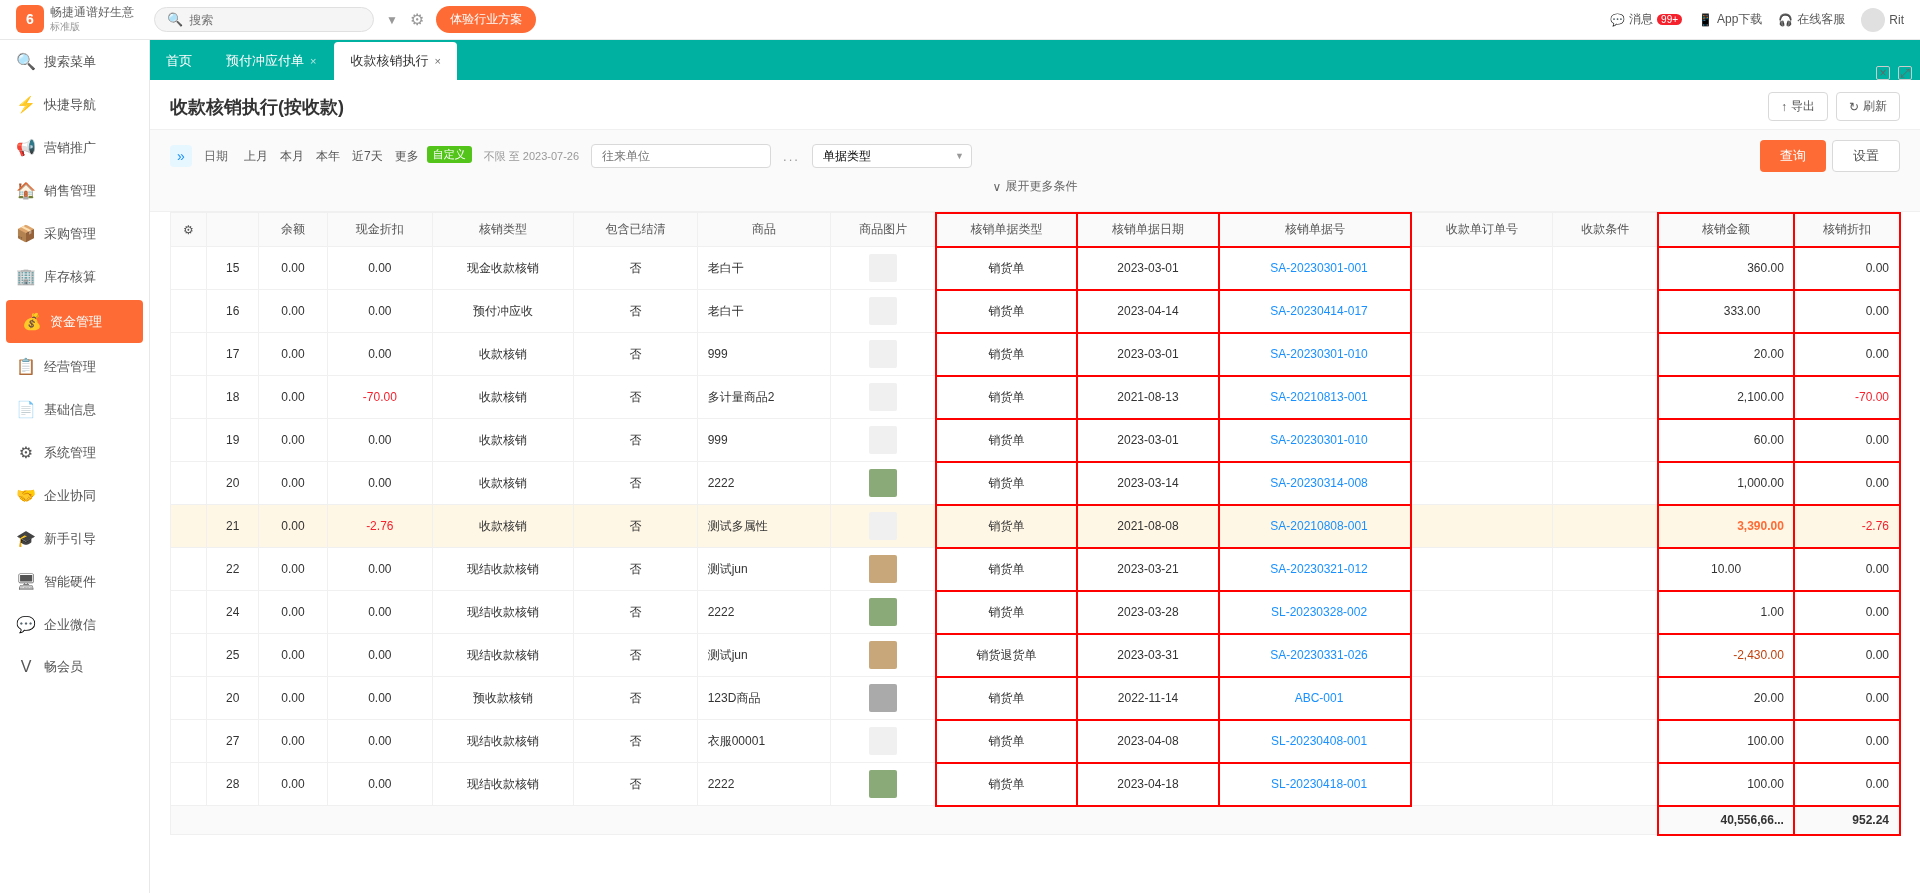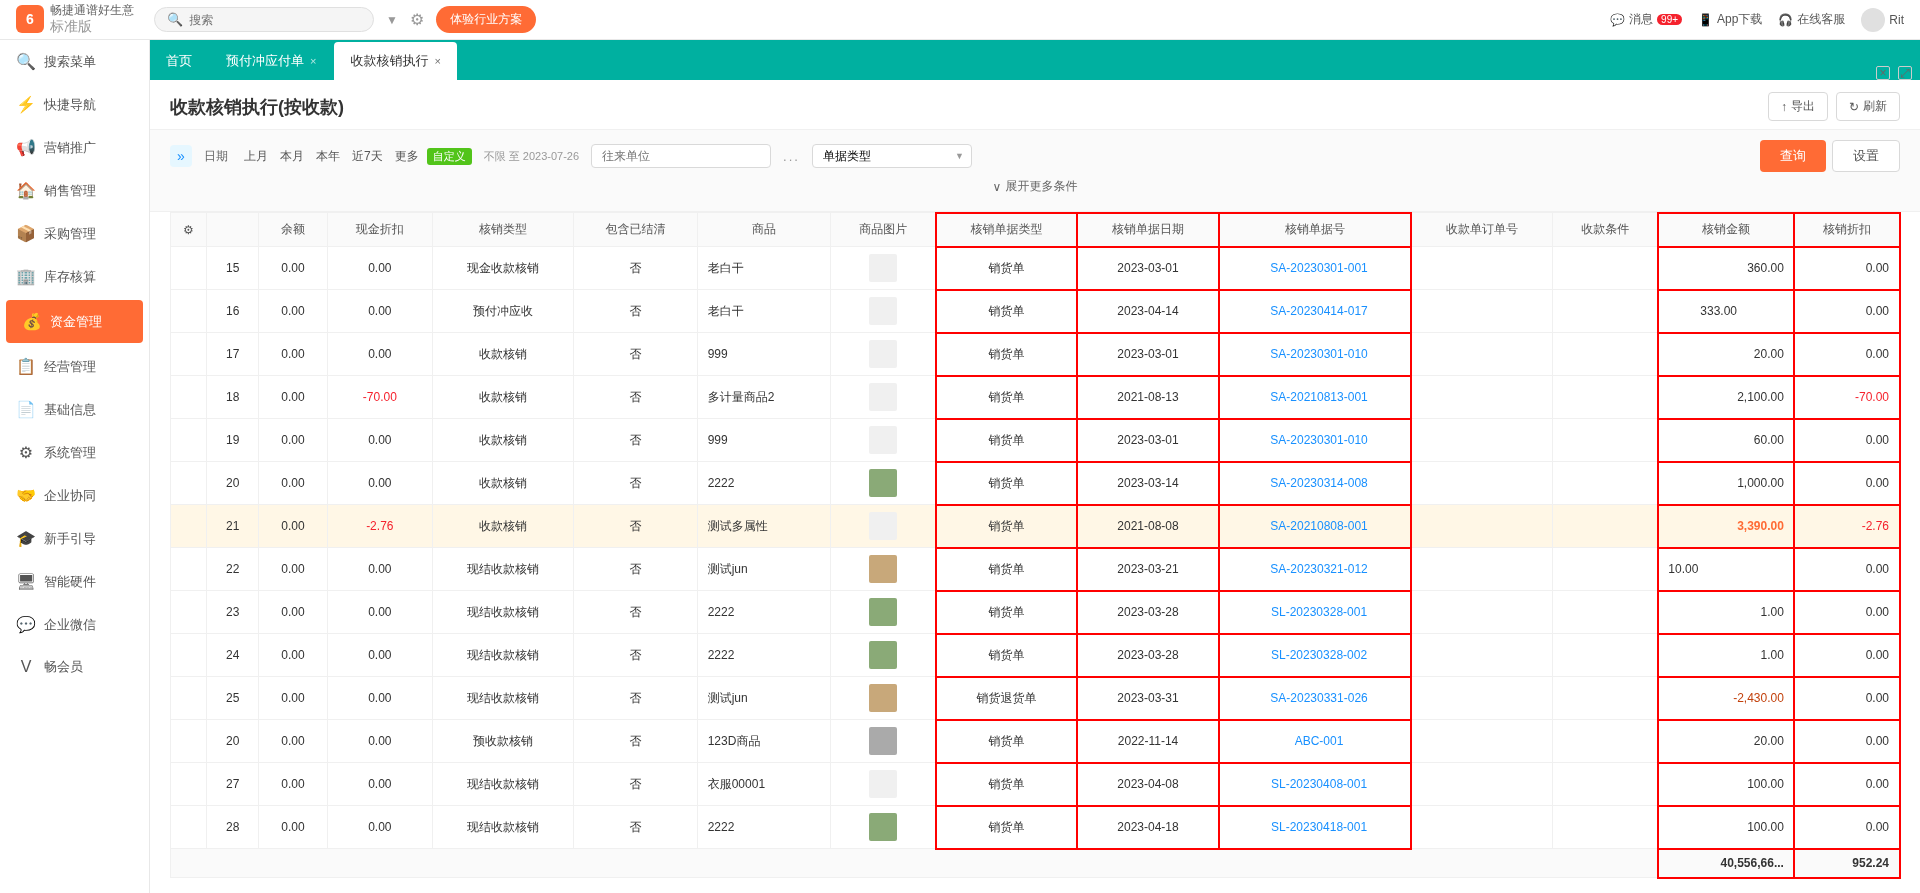--- a/index.html
+++ b/index.html
@@ -23,21 +23,21 @@
     }
     .logo-icon {
       width: 28px;
       height: 28px;
       background: #ff6b35;
       border-radius: 6px;
       display: flex; align-items: center; justify-content: center;
       color: white; font-weight: bold; font-size: 14px;
     }
     .logo-text { font-size: 12px; color: #666; line-height: 1.2; }
-    .logo-sub { font-size: 14px; color: #999; }
+    .logo-sub { font-size: 10px; color: #999; }
     .search-input-wrap {
       background: #f5f5f5;
       border: 1px solid #e0e0e0;
       border-radius: 14px;
       padding: 4px 12px;
       display: flex;
       align-items: center;
       gap: 6px;
       width: 220px;
     }
@@ -172,21 +172,21 @@
       background: #e6f7ff;
       border: none;
       width: 22px; height: 22px;
       border-radius: 4px;
       cursor: pointer;
       color: #1890ff;
       font-size: 14px;
       display: flex; align-items: center; justify-content: center;
     }
     .filter-label { font-size: 12px; color: #666; }
-    .filter-date-btns { display: flex; gap: 4px; flex-wrap: wrap; align-items: center; }
+    .filter-date-btns { display: flex; gap: 4px; flex-wrap: wrap; align-items: flex-start; }
     .date-btn {
       border: none;
       background: none;
       cursor: pointer;
       font-size: 12px;
       color: #555;
       padding: 2px 4px;
     }
     .date-range-text { font-size: 11px; color: #999; }
     .filter-input {
@@ -586,21 +586,21 @@
     <td>否</td>
     <td style="text-align:left;">老白干</td>
     <td>
                   <div class="img-cell" style="background:#f0f0f0;"></div>
                 </td>
     <td style="outline:2px solid red;outline-offset:-1px;">销货单</td>
     <td style="outline:2px solid red;outline-offset:-1px;">2023-04-14</td>
     <td style="outline:2px solid red;outline-offset:-1px;"><a class="link" href="#">SA-20230414-017</a></td>
     <td></td>
     <td></td>
-    <td style="text-align:left;outline:2px solid red;outline-offset:-1px;padding-left:42px;">333.00</td>
+    <td style="text-align:center;outline:2px solid red;outline-offset:-1px;padding-left:42px;">333.00</td>
     <td style="text-align:right;outline:2px solid red;outline-offset:-1px;">0.00</td>
   </tr>
               <tr>
     <td style="width:36px;"></td>
     <td>17</td>
     <td>0.00</td>
     <td style="">0.00</td>
     <td>收款核销</td>
     <td>否</td>
     <td style="text-align:left;">999</td>
@@ -700,40 +700,21 @@
     <td>否</td>
     <td style="text-align:left;">测试jun</td>
     <td>
                   <div class="img-cell" style="background:#c8a87a;"></div>
                 </td>
     <td style="outline:2px solid red;outline-offset:-1px;">销货单</td>
     <td style="outline:2px solid red;outline-offset:-1px;">2023-03-21</td>
     <td style="outline:2px solid red;outline-offset:-1px;"><a class="link" href="#">SA-20230321-012</a></td>
     <td></td>
     <td></td>
-    <td style="text-align:left;outline:2px solid red;outline-offset:-1px;margin-top:44px;">10.00</td>
-    <td style="text-align:right;outline:2px solid red;outline-offset:-1px;">0.00</td>
-  </tr>
-              <tr>
-    <td style="width:36px;"></td>
-    <td>23</td>
-    <td>0.00</td>
-    <td style="">0.00</td>
-    <td>现结收款核销</td>
-    <td>否</td>
-    <td style="text-align:left;">2222</td>
-    <td>
-                  <div class="img-cell" style="background:#8aaa77;"></div>
-                </td>
-    <td style="outline:2px solid red;outline-offset:-1px;">销货单</td>
-    <td style="outline:2px solid red;outline-offset:-1px;">2023-03-28</td>
-    <td style="outline:2px solid red;outline-offset:-1px;"><a class="link" href="#">SL-20230328-001</a></td>
-    <td></td>
-    <td></td>
-    <td style="text-align:right;outline:2px solid red;outline-offset:-1px;">1.00</td>
+    <td style="text-align:center;outline:2px solid red;outline-offset:-1px;margin-top:44px;">10.00</td>
     <td style="text-align:right;outline:2px solid red;outline-offset:-1px;">0.00</td>
   </tr>
               <tr>
     <td style="width:36px;"></td>
     <td>24</td>
     <td>0.00</td>
     <td style="">0.00</td>
     <td>现结收款核销</td>
     <td>否</td>
     <td style="text-align:left;">2222</td>

